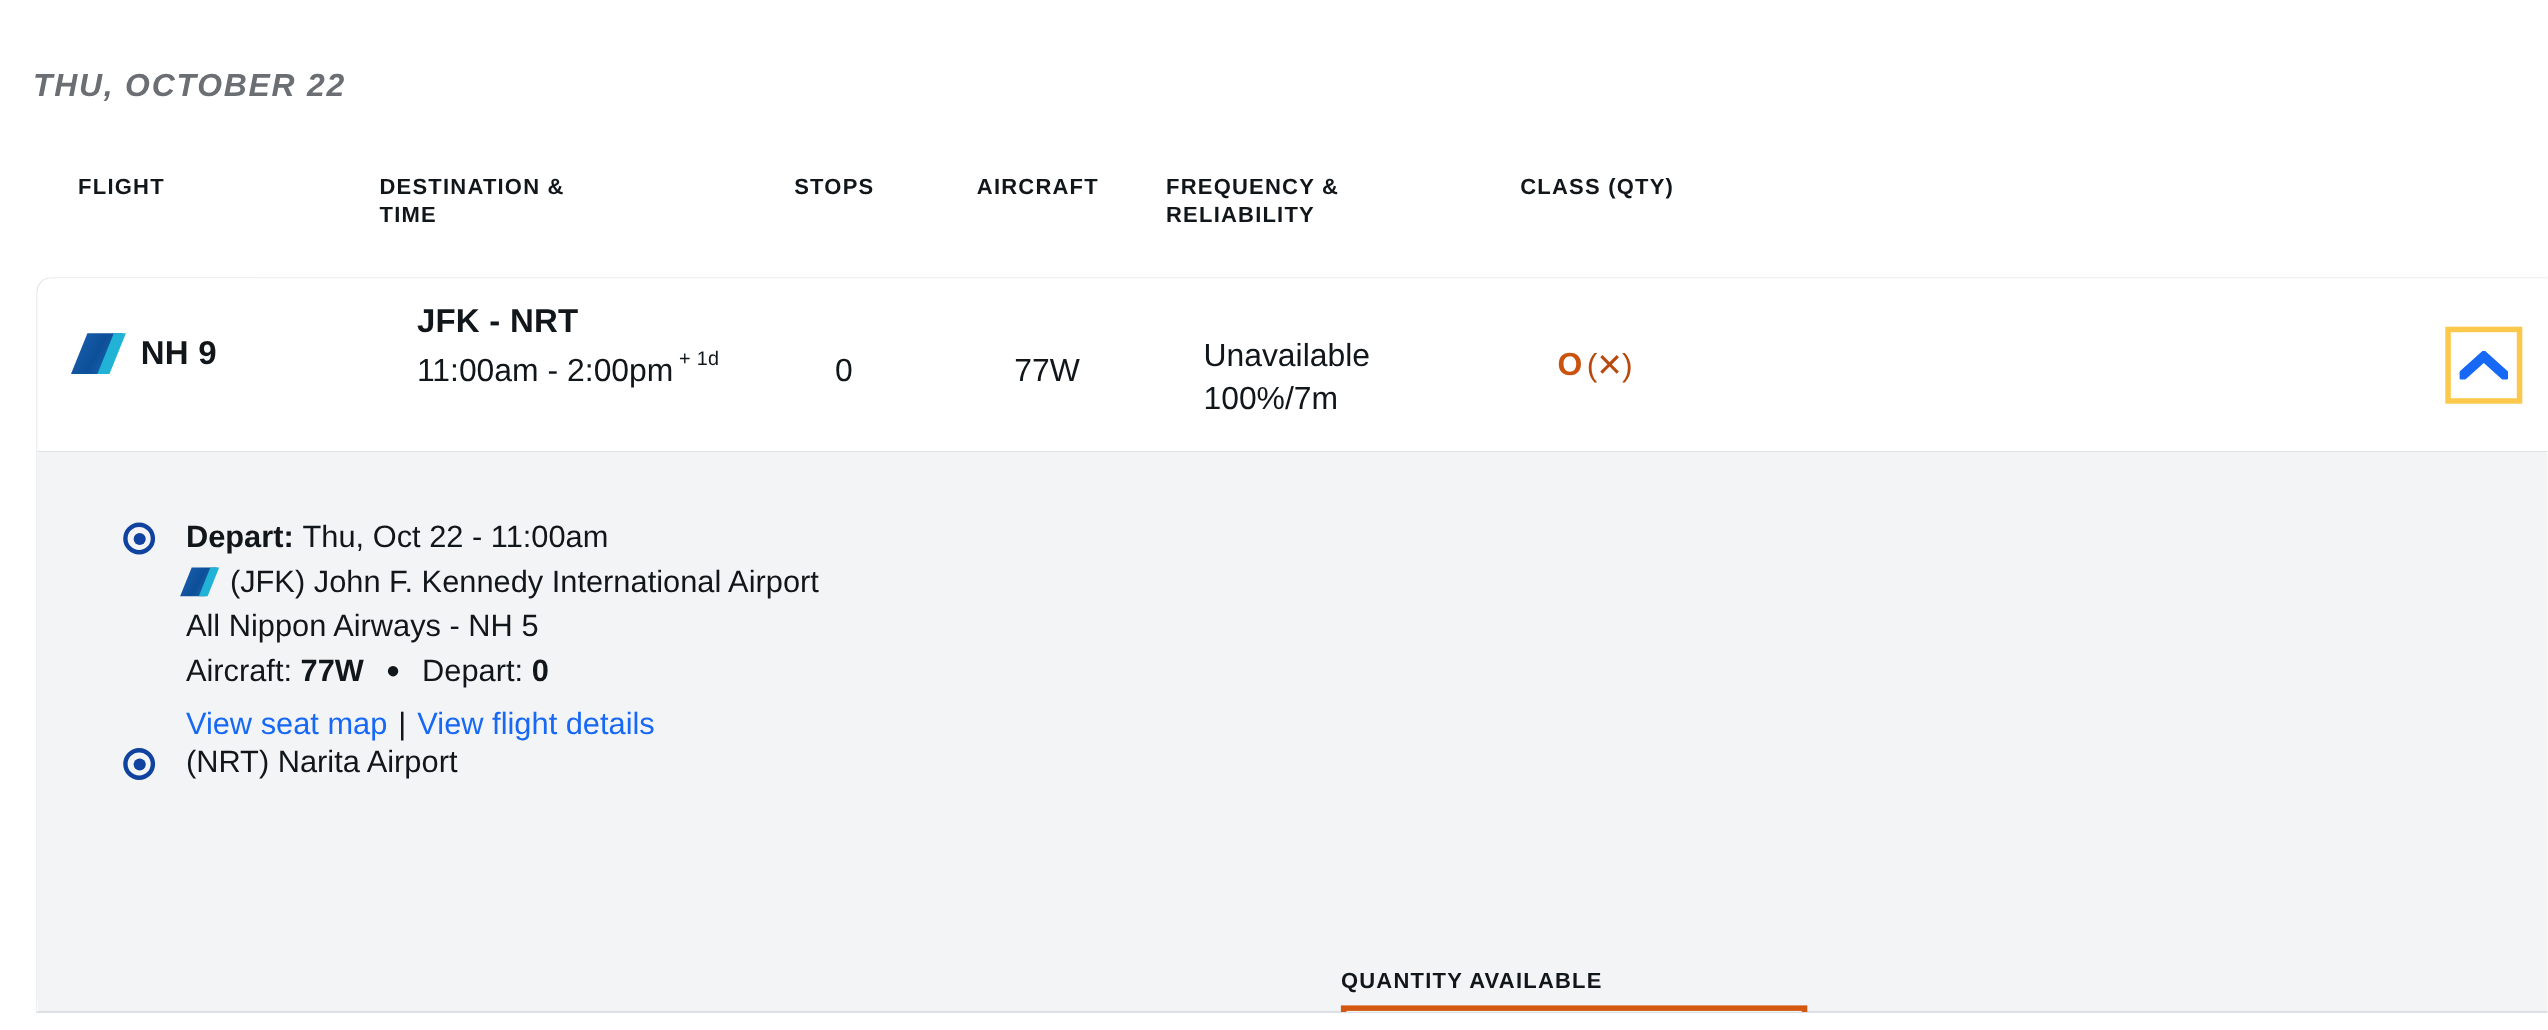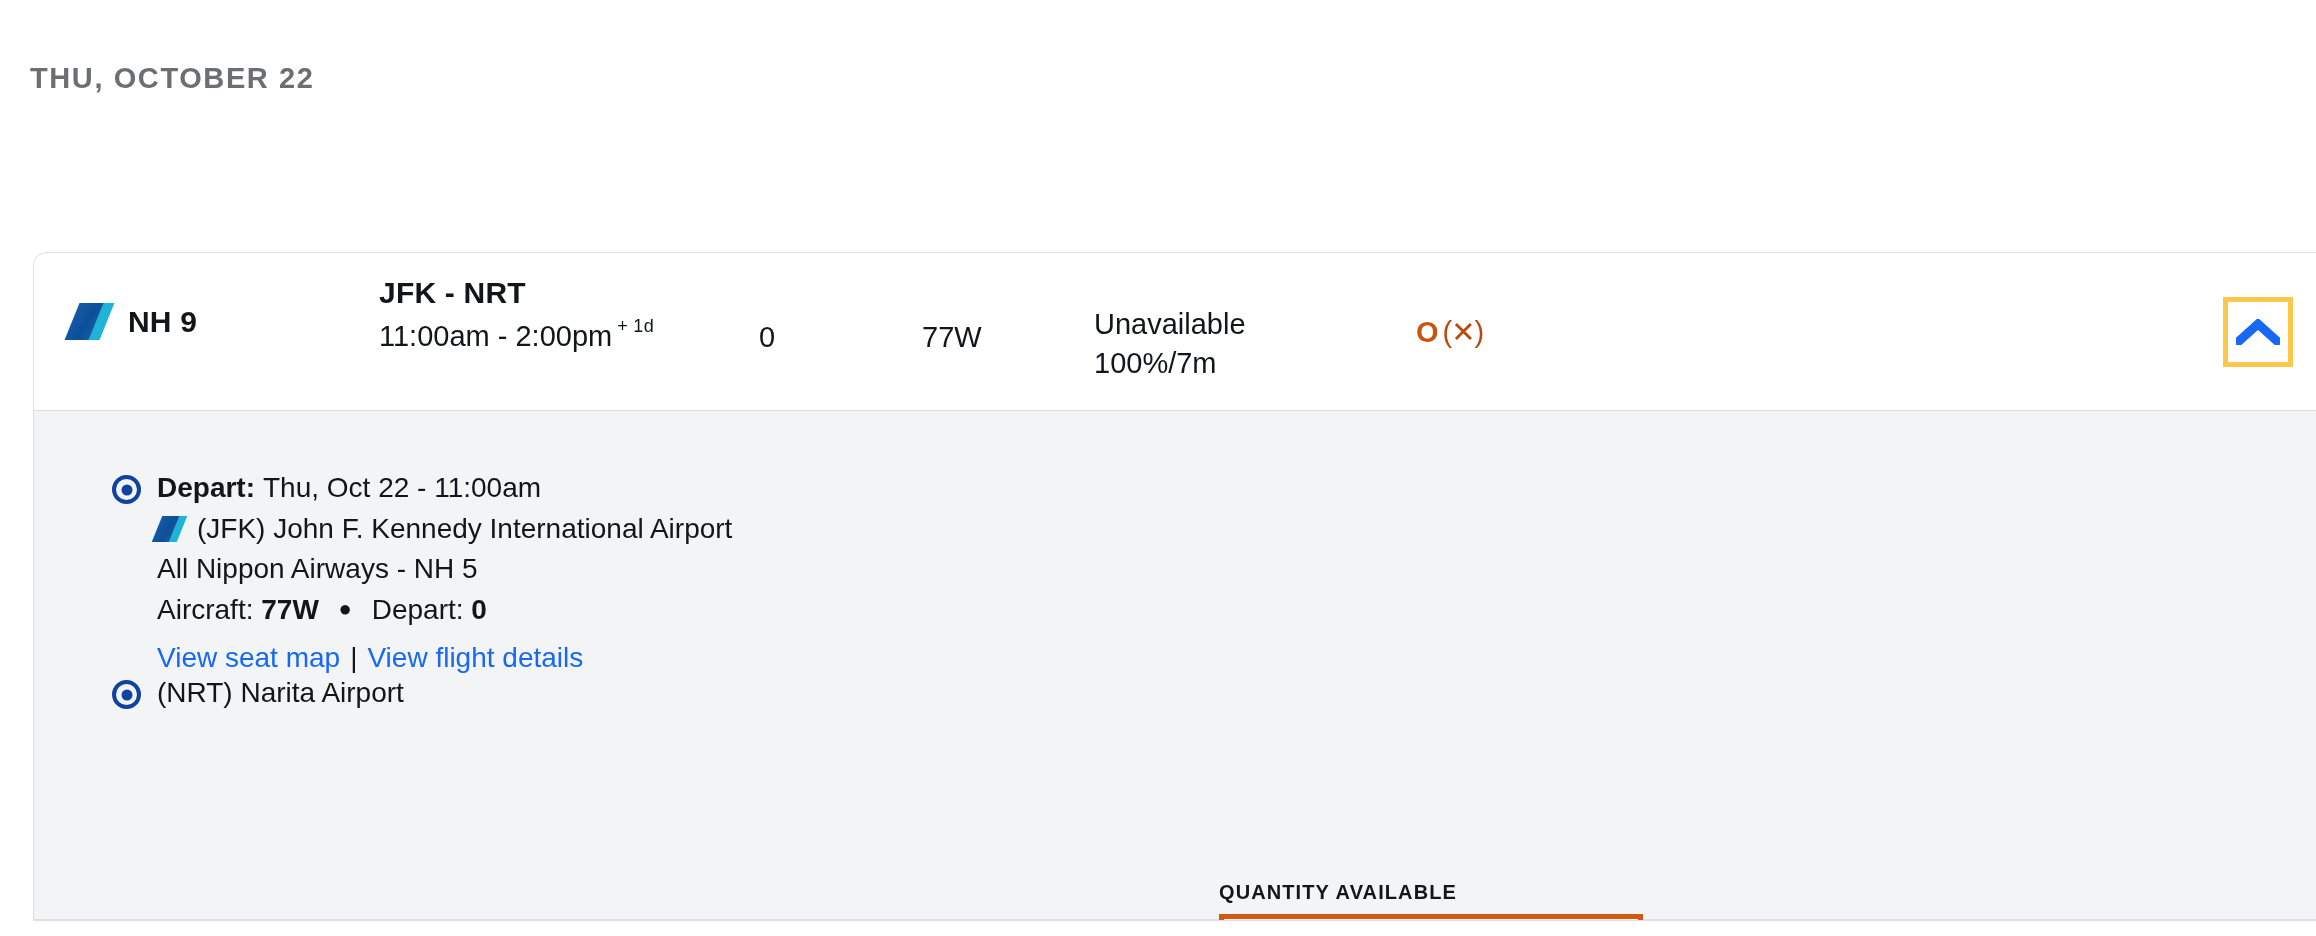--- a/index.html
+++ b/index.html
@@ -23,20 +23,21 @@
   
   .date-heading {
     position: absolute;
     left: 30px;
     top: 62px;
     font-size: 29px;
     font-weight: bold;
     letter-spacing: 1.6px;
     color: #6b6f73;
     text-transform: uppercase;
+    font-style: italic;
   }
 
   
   .col-headers {
     position: absolute;
     left: 0;
     top: 158px;
     width: 2316px;
     height: 70px;
   }
@@ -169,21 +170,21 @@
   .detail-panel {
     position: relative;
     background: #f3f4f6;
     height: 509px;
     border-bottom: 1px solid #dcdfe3;
   }
 
   .leg {
     position: absolute;
     display: flex;
-    gap: 16px;
+    gap: 28px;
   }
   .leg-depart { left: 78px; top: 57px; }
   .leg-arrive { left: 78px; top: 262px; }
 
   .radio-icon {
     width: 29px; height: 29px;
     flex: none;
     margin-top: 7px;
     border: 4px solid #10429f;
     border-radius: 50%;
@@ -259,20 +260,28 @@
     gap: 32px;
   }
 </style>
 </head>
 <body>
 
 <div class="page">
 
   <div class="date-heading">THU, OCTOBER 22</div>
 
+  <div class="col-headers">
+    <div class="col-header ch-flight">FLIGHT</div>
+    <div class="col-header ch-destination">DESTINATION &amp; TIME</div>
+    <div class="col-header ch-stops">STOPS</div>
+    <div class="col-header ch-aircraft">AIRCRAFT</div>
+    <div class="col-header ch-frequency">FREQUENCY &amp; RELIABILITY</div>
+    <div class="col-header ch-class">CLASS (QTY)</div>
+  </div>
 
   <div class="flight-card">
 
     <div class="flight-row">
 
       <div class="cell c-flight">
         <span class="ana-logo">
           <span class="shape-dark"></span>
           <span class="shape-cyan"></span>
         </span>

